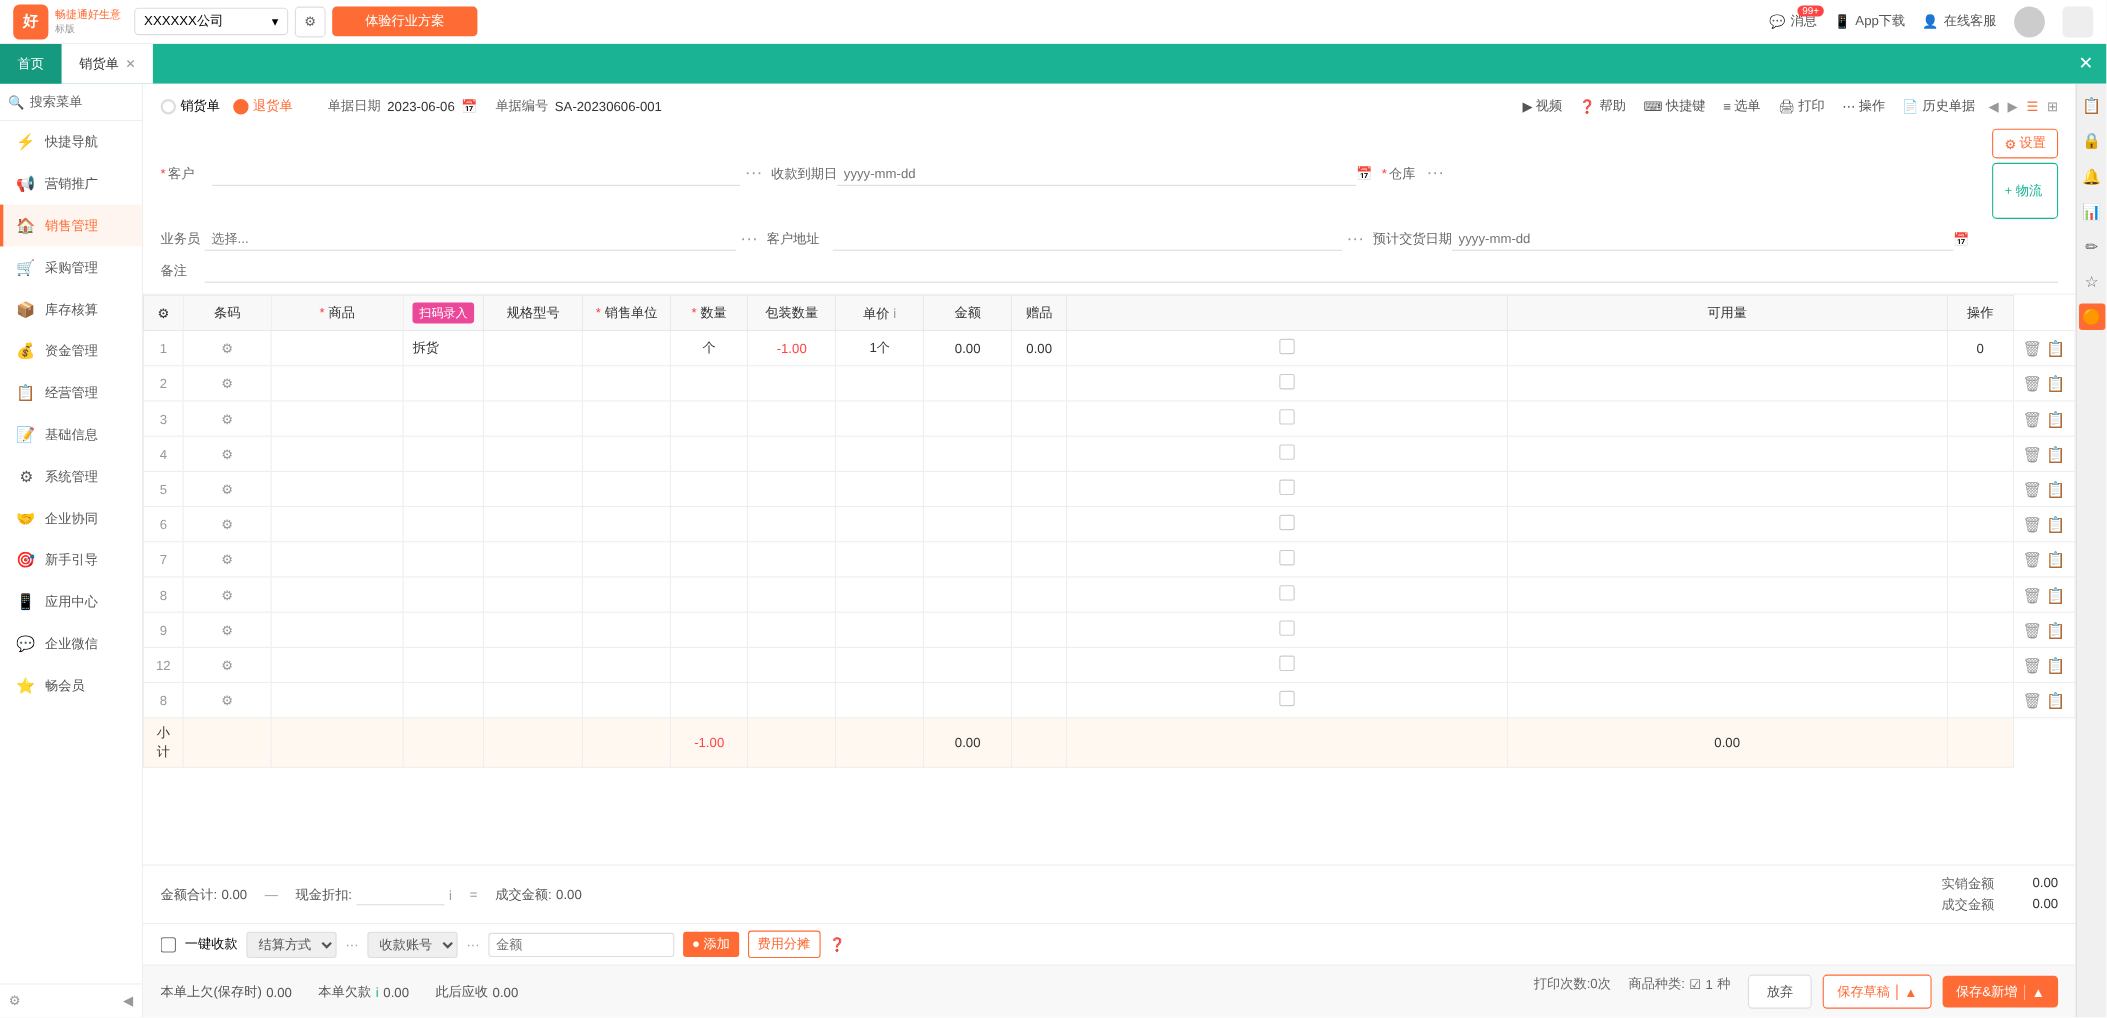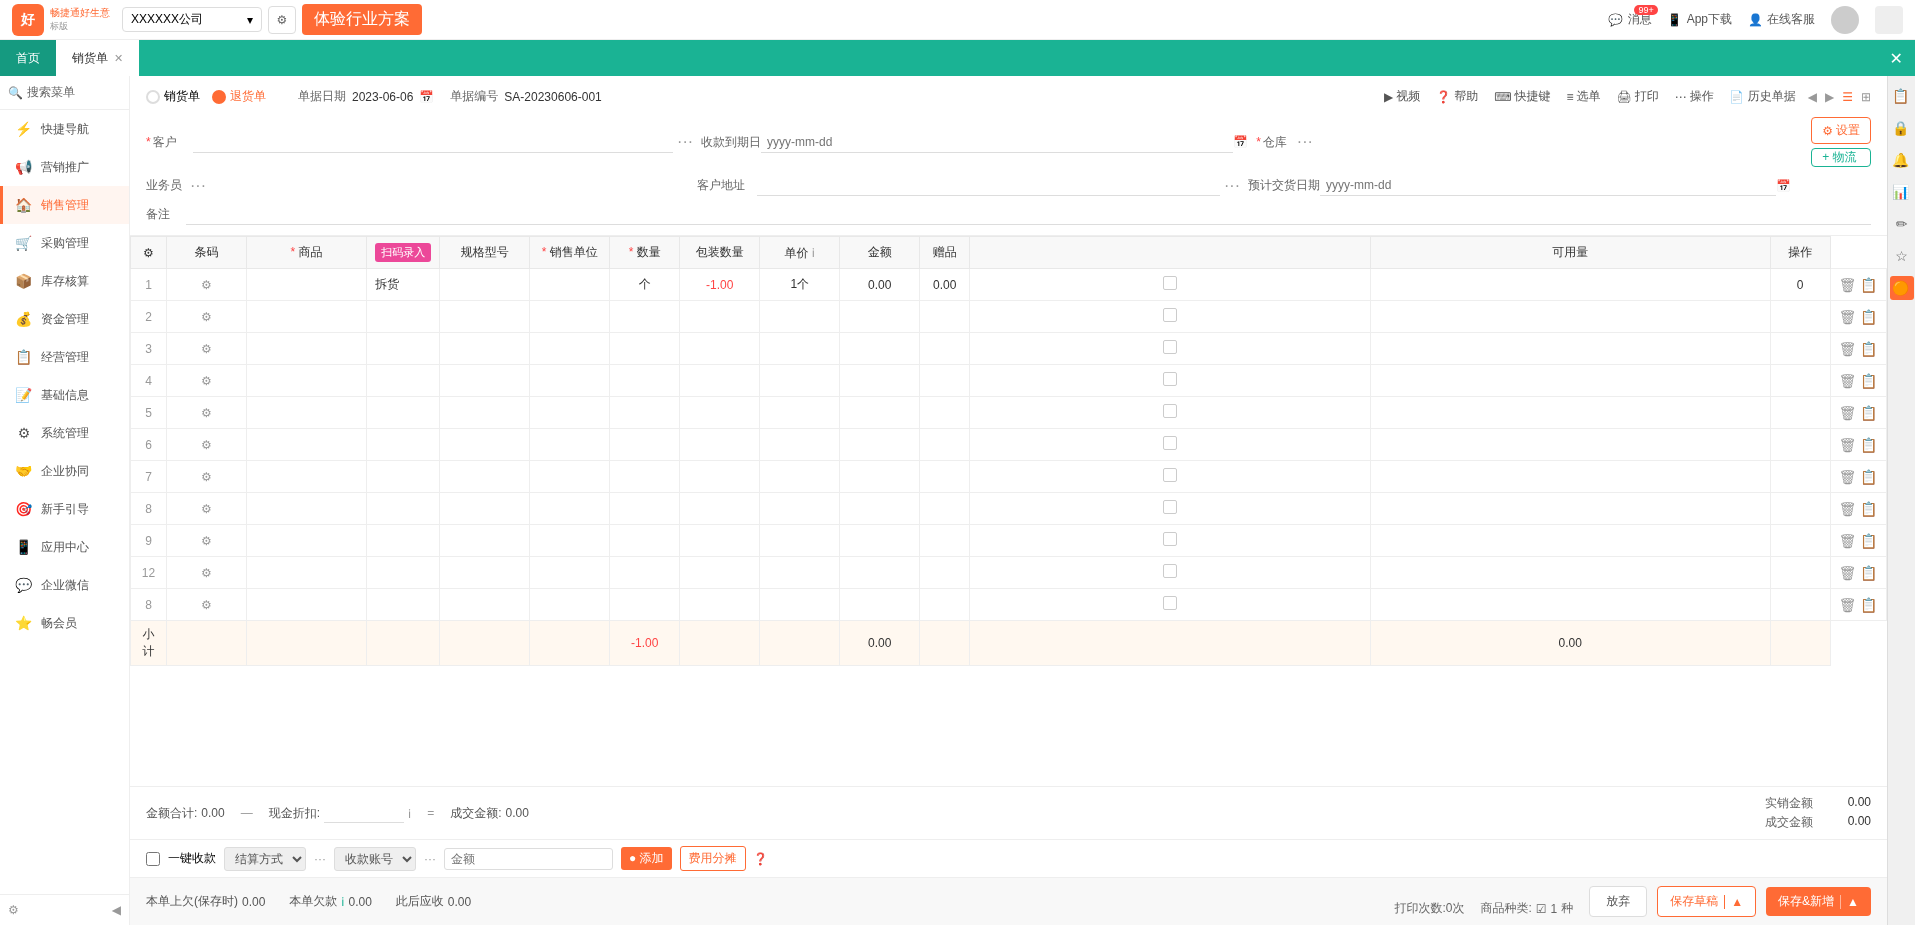--- a/index.html
+++ b/index.html
@@ -5,21 +5,21 @@
     * { box-sizing: border-box; margin: 0; padding: 0; font-family: 'Microsoft YaHei', Arial, sans-serif; font-size: 12px; }
     body { background: #f5f5f5; width: 1915px; height: 925px; overflow: hidden; display: flex; flex-direction: column; }
 
     
     .top-bar { height: 40px; background: #fff; display: flex; align-items: center; padding: 0 12px; border-bottom: 1px solid #eee; flex-shrink: 0; }
     .logo-area { display: flex; align-items: center; gap: 6px; margin-right: 12px; }
     .logo-icon { width: 32px; height: 32px; background: #ff6b35; border-radius: 6px; display: flex; align-items: center; justify-content: center; color: white; font-size: 14px; font-weight: bold; }
     .logo-text { color: #ff6b35; font-size: 11px; line-height: 1.3; }
     .company-selector { display: flex; align-items: center; gap: 4px; border: 1px solid #ddd; border-radius: 4px; padding: 3px 8px; cursor: pointer; min-width: 140px; }
     .settings-btn { width: 28px; height: 28px; border: 1px solid #ddd; border-radius: 4px; display: flex; align-items: center; justify-content: center; cursor: pointer; margin: 0 6px; color: #666; }
-    .trial-btn { background: #ff6b35; color: white; border: none; border-radius: 4px; padding: 5px 12px; cursor: pointer; font-size: 16px; }
+    .trial-btn { background: #ff6b35; color: white; border: none; border-radius: 4px; padding: 5px 30px; cursor: pointer; font-size: 12px; }
     .top-right { margin-left: auto; display: flex; align-items: center; gap: 16px; }
     .msg-btn { position: relative; display: flex; align-items: center; gap: 4px; cursor: pointer; color: #555; }
     .badge { position: absolute; top: -6px; right: -6px; background: #ff4444; color: white; border-radius: 8px; padding: 0 4px; font-size: 9px; min-width: 16px; text-align: center; }
     .top-action { display: flex; align-items: center; gap: 4px; cursor: pointer; color: #555; }
     .avatar { width: 28px; height: 28px; border-radius: 50%; background: #ccc; }
 
     
     .nav-tabs { height: 36px; background: #1ab394; display: flex; align-items: center; padding: 0 0; flex-shrink: 0; }
     .nav-tab { padding: 0 16px; height: 36px; display: flex; align-items: center; cursor: pointer; color: white; font-size: 13px; position: relative; }
     .nav-tab.active { background: white; color: #333; }
@@ -49,21 +49,21 @@
     .radio-circle.selected { border-color: #ff6b35; background: #ff6b35; }
     .form-meta { display: flex; align-items: center; gap: 16px; margin-left: 16px; justify-content: space-between; }
     .meta-item { display: flex; align-items: center; gap: 6px; color: #555; }
     .meta-label { color: #666; }
     .meta-value { color: #333; font-weight: 500; }
     .toolbar-right { margin-left: auto; display: flex; align-items: center; gap: 8px; }
     .toolbar-btn { display: flex; align-items: center; gap: 3px; color: #555; cursor: pointer; font-size: 12px; padding: 2px 4px; }
     .field-input { flex: 1; border: none; border-bottom: 1px solid #ddd; padding: 3px 6px; color: #333; outline: none; background: transparent; }
     .field-dots { color: #999; font-size: 16px; cursor: pointer; margin-left: 4px; }
     .settings-top-btn { background: white; border: 1px solid #ff6b35; color: #ff6b35; border-radius: 4px; padding: 4px 10px; cursor: pointer; font-size: 12px; display: flex; align-items: center; gap: 3px; }
-    .logistics-btn { background: white; border: 1px solid #1ab394; color: #1ab394; border-radius: 4px; padding: 0 10px; cursor: pointer; font-size: 12px; display: flex; align-items: flex-end; gap: 3px; }
+    .logistics-btn { background: white; border: 1px solid #1ab394; color: #1ab394; border-radius: 4px; padding: 16px 10px; cursor: pointer; font-size: 12px; display: flex; align-items: flex-end; gap: 3px; }
 
     
     .table-container { flex: 1; overflow: auto; background: white; }
     .data-table { width: 100%; border-collapse: collapse; }
     .data-table th { background: #f8f8f8; border: 1px solid #e8e8e8; padding: 6px 8px; text-align: center; color: #333; font-weight: normal; white-space: nowrap; position: sticky; top: 0; z-index: 1; }
     .data-table td { border: 1px solid #eee; padding: 5px 8px; text-align: center; color: #333; height: 32px; }
     .scan-btn { background: #ec4899; color: white; border: none; border-radius: 3px; padding: 2px 6px; cursor: pointer; font-size: 11px; }
     .checkbox-cell { width: 16px; height: 16px; border: 1px solid #ccc; display: inline-block; border-radius: 2px; }
     .action-icons { display: flex; gap: 4px; justify-content: center; }
     .action-icon { color: #999; cursor: pointer; font-size: 14px; }
@@ -319,20 +319,21 @@
             </button>
             <button class="logistics-btn">
               <span>+ 物流</span>
             </button>
           </div>
         </div>
 
         <div style="display:flex;gap:0;margin-bottom:8px;">
           <div style="display:flex;align-items:center;flex:1;padding-right:8px;">
             <span style="color:#666;min-width:40px;">业务员</span>
+            <input type="text" class="field-input" placeholder="选择..." style="flex: 1 1 0%; border-top: none; border-right: none; border-left: none; border-image: initial; border-bottom: 1px solid rgb(221, 221, 221); padding: 3px 6px; outline: none;">
             <span class="field-dots">···</span>
           </div>
           <div style="display:flex;align-items:center;flex:1;padding-right:8px;">
             <span style="color:#666;min-width:60px;">客户地址</span>
             <input type="text" class="field-input" style="flex: 1 1 0%; border-top: none; border-right: none; border-left: none; border-image: initial; border-bottom: 1px solid rgb(221, 221, 221); padding: 3px 6px; outline: none;">
             <span class="field-dots">···</span>
           </div>
           <div style="display:flex;align-items:center;flex:1;">
             <span style="color:#666;min-width:72px;">预计交货日期</span>
             <input type="text" class="field-input" placeholder="yyyy-mm-dd" style="flex: 1 1 0%; border-top: none; border-right: none; border-left: none; border-image: initial; border-bottom: 1px solid rgb(221, 221, 221); padding: 3px 6px; outline: none;">
@@ -704,21 +705,21 @@
         </div>
         <div class="footer-stat">
           <span>本单欠款</span>
           <span class="info-icon">ℹ</span>
           <span style="font-weight:500;">0.00</span>
         </div>
         <div class="footer-stat">
           <span>此后应收</span>
           <span style="font-weight:500;">0.00</span>
         </div>
-        <div style="margin-left:auto;display:flex;align-items:flex-end;gap:16px;">
+        <div style="margin-left:auto;display:flex;align-items:flex-start;gap:16px;">
           <div class="product-type">
             <span>打印次数:0次</span>
           </div>
           <div class="product-type">
             <span>商品种类:</span>
             <span style="cursor:pointer;">☑</span>
             <span>1</span>
             <span>种</span>
           </div>
           <div class="footer-actions">

